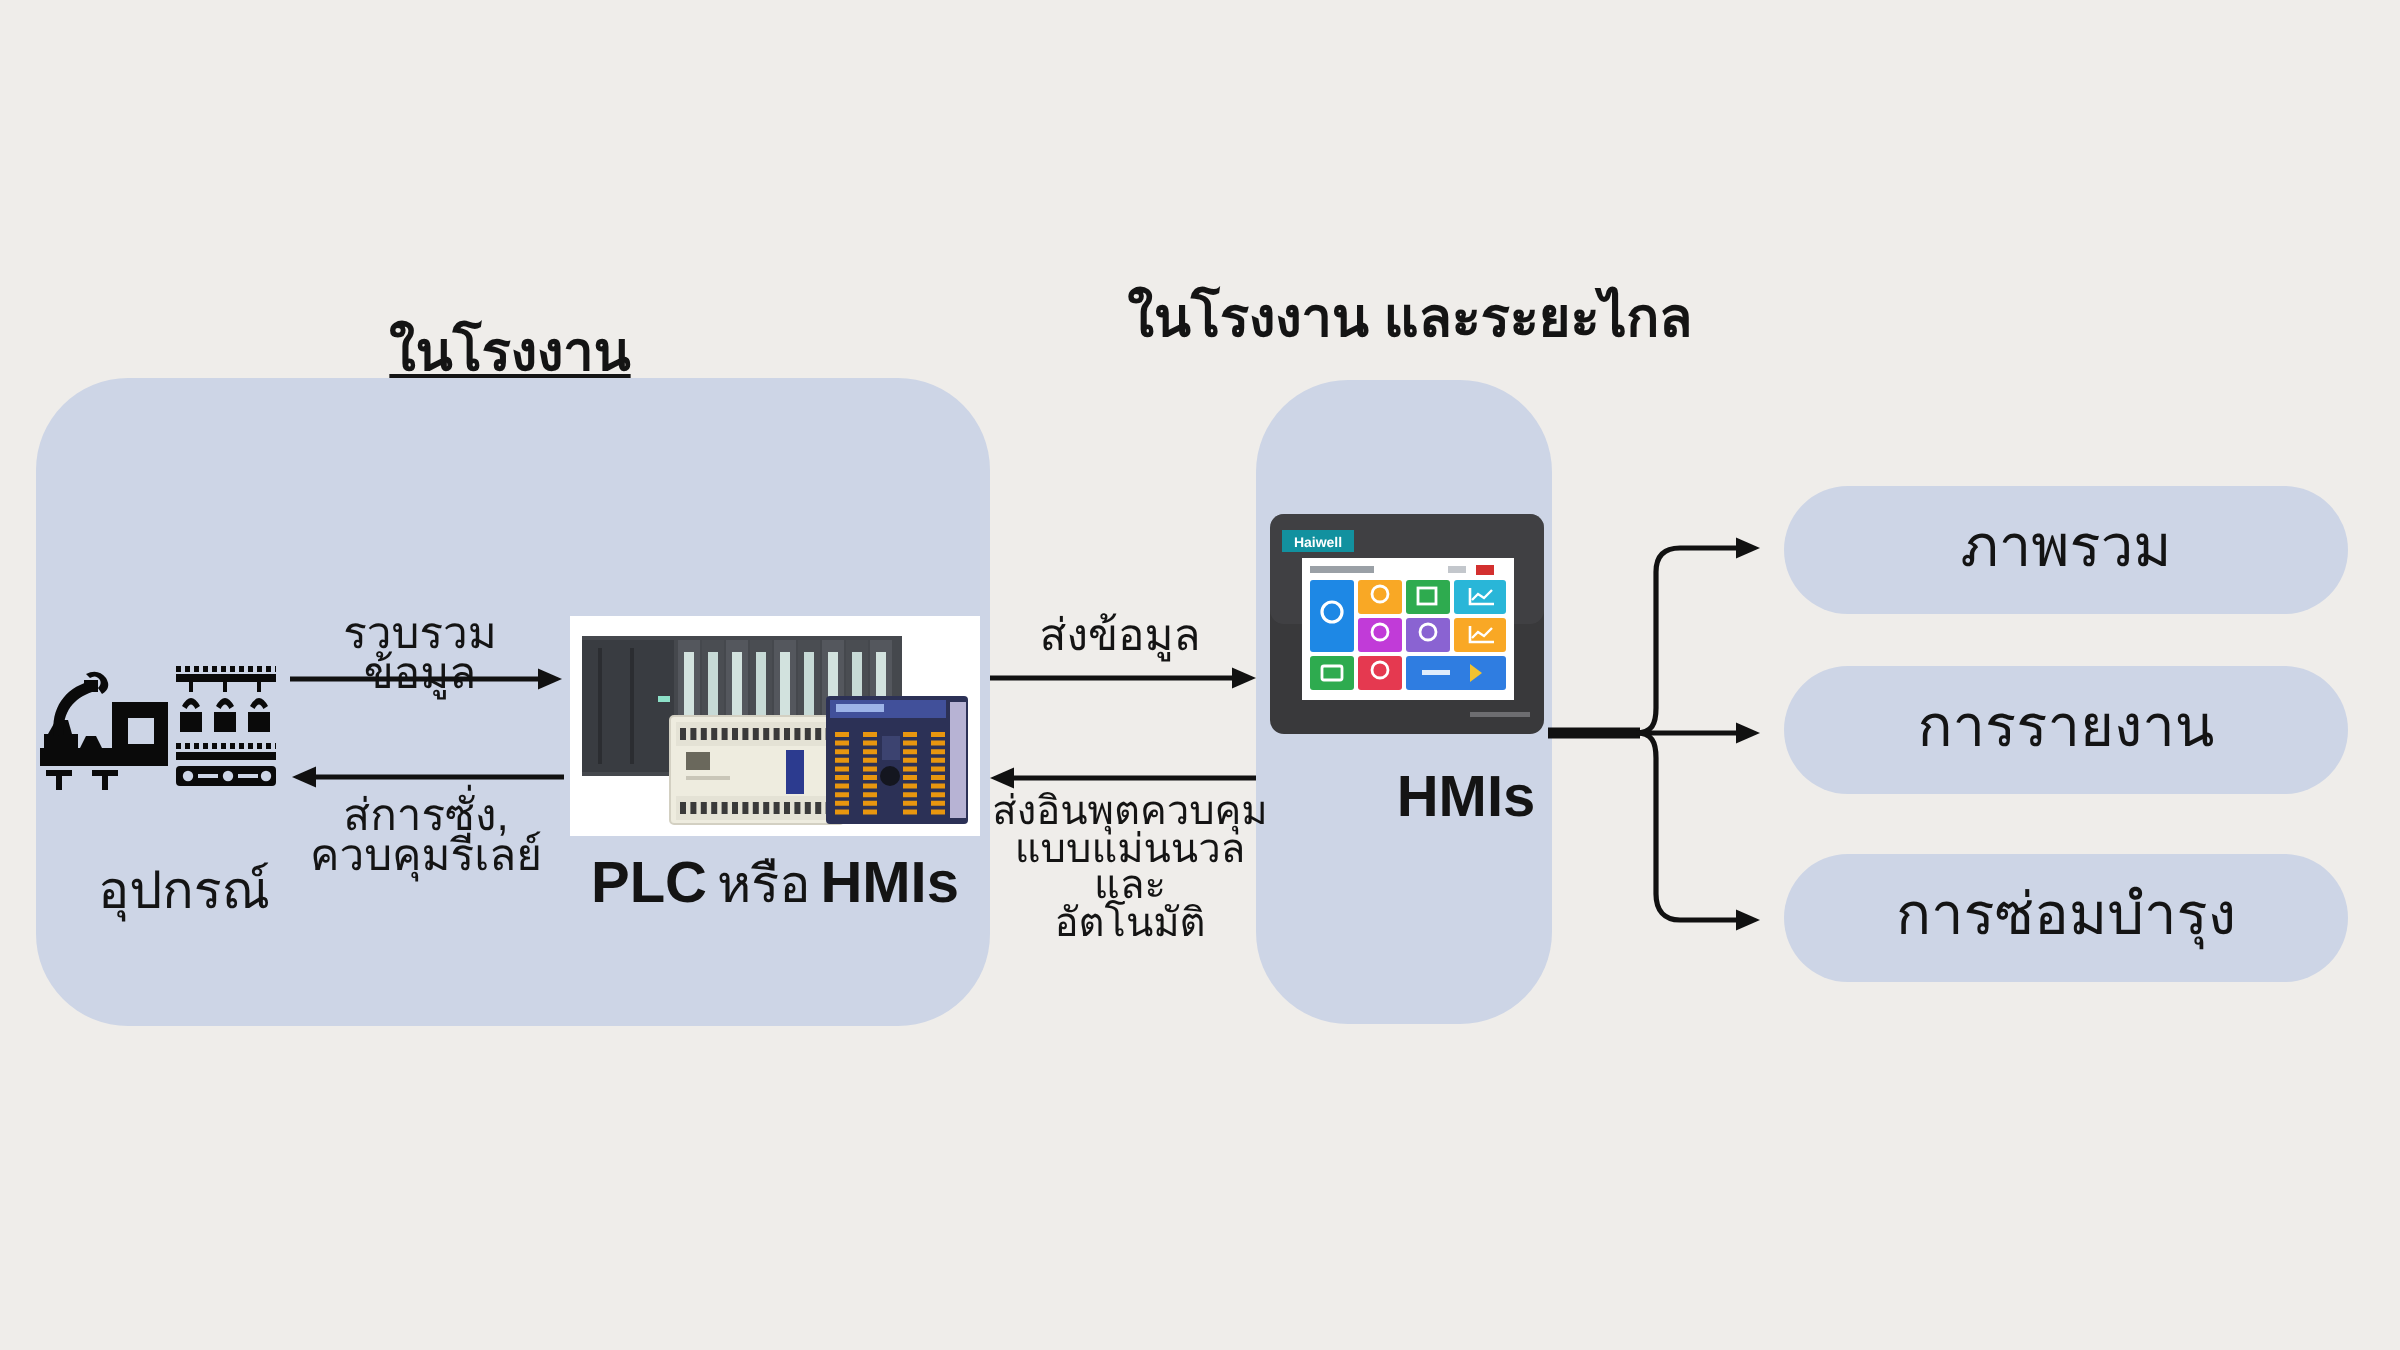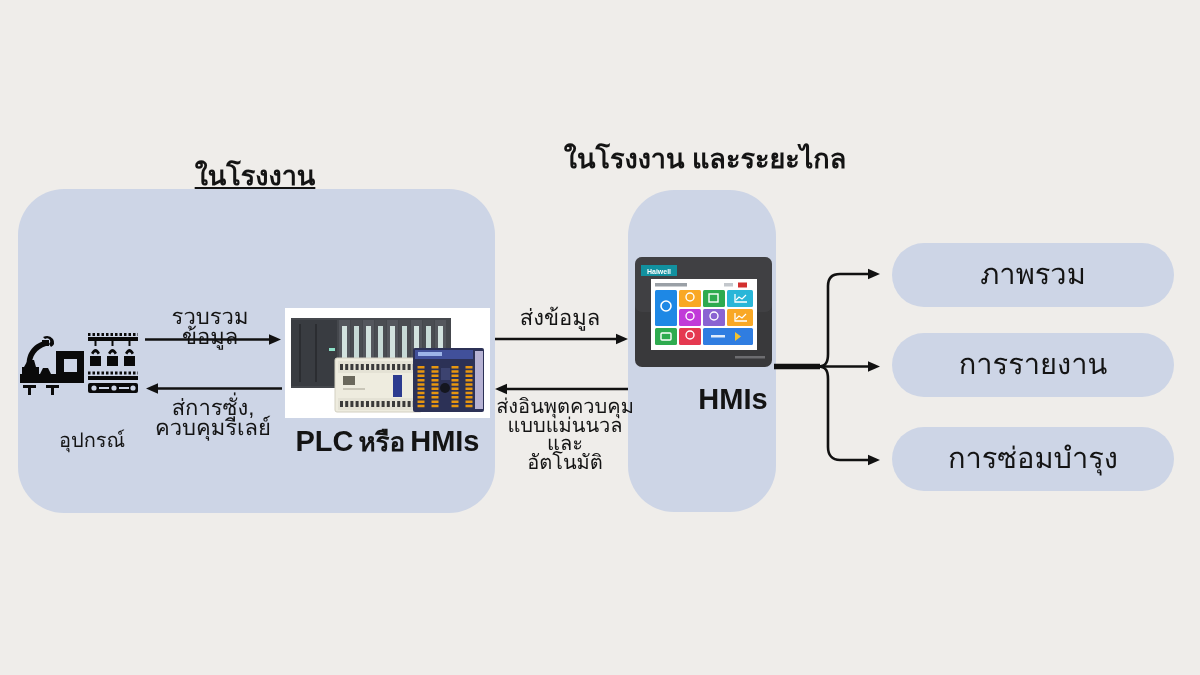--- a/index.html
+++ b/index.html
@@ -11,25 +11,25 @@
     --hmi-brand:#12919f;
   }
   *{margin:0;padding:0;box-sizing:border-box;}
   html,body{width:1200px;height:675px;overflow:hidden;}
   body{background:var(--background);font-family:"Liberation Sans","DejaVu Sans",sans-serif;color:var(--text);}
   #canvas{position:relative;width:1200px;height:675px;background:var(--background);}
   .hdr{position:absolute;font-size:27px;font-weight:600;text-align:center;letter-spacing:0;}
   .panel{position:absolute;background:var(--panel);border-radius:46px;}
   .flow-label{position:absolute;font-size:22px;font-weight:500;text-align:center;line-height:20px;}
   .flow-label.small{font-size:20px;line-height:18.5px;}
-  .caption{position:absolute;text-align:center;font-size:20px;font-weight:500;}
+  .caption{position:absolute;text-align:center;font-size:26px;font-weight:500;}
   .caption.bold{font-weight:800;font-size:29px;}
   .plc-caption{position:absolute;text-align:center;font-size:29px;font-weight:500;}
   .plc-caption .b{font-weight:700;}
-  .plc-caption .m{font-weight:700;font-size:26px;margin:0 5px;}
+  .plc-caption .m{font-weight:400;font-size:26px;margin:0 5px;}
   .pill{position:absolute;left:892px;width:282px;height:64px;background:var(--panel);
         border-radius:32px;font-size:29px;font-weight:500;text-align:center;line-height:62px;}
   .photo{position:absolute;background:#ffffff;}
   svg{display:block;}
   #arrow-layer{position:absolute;left:0;top:0;z-index:3;pointer-events:none;}
   .abs{position:absolute;}
 </style>
 </head>
 <body>
 

